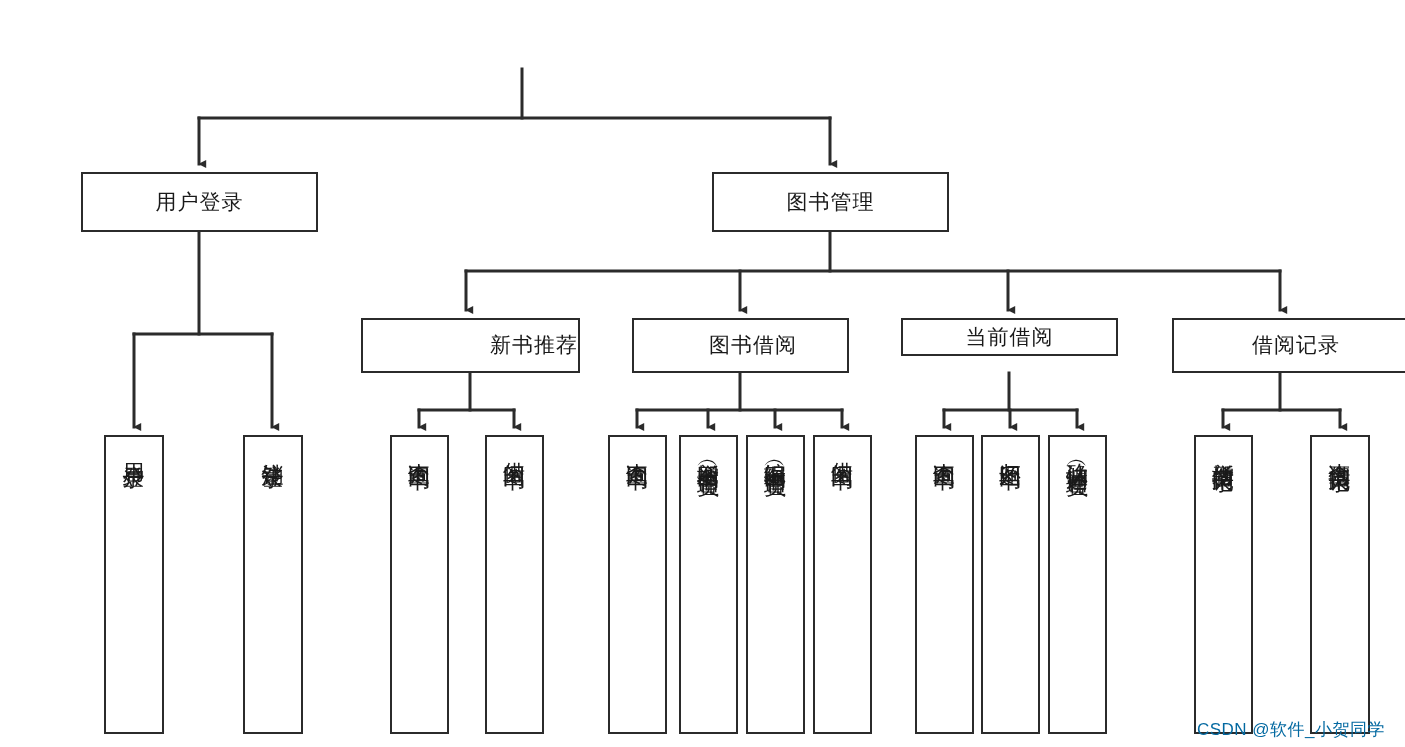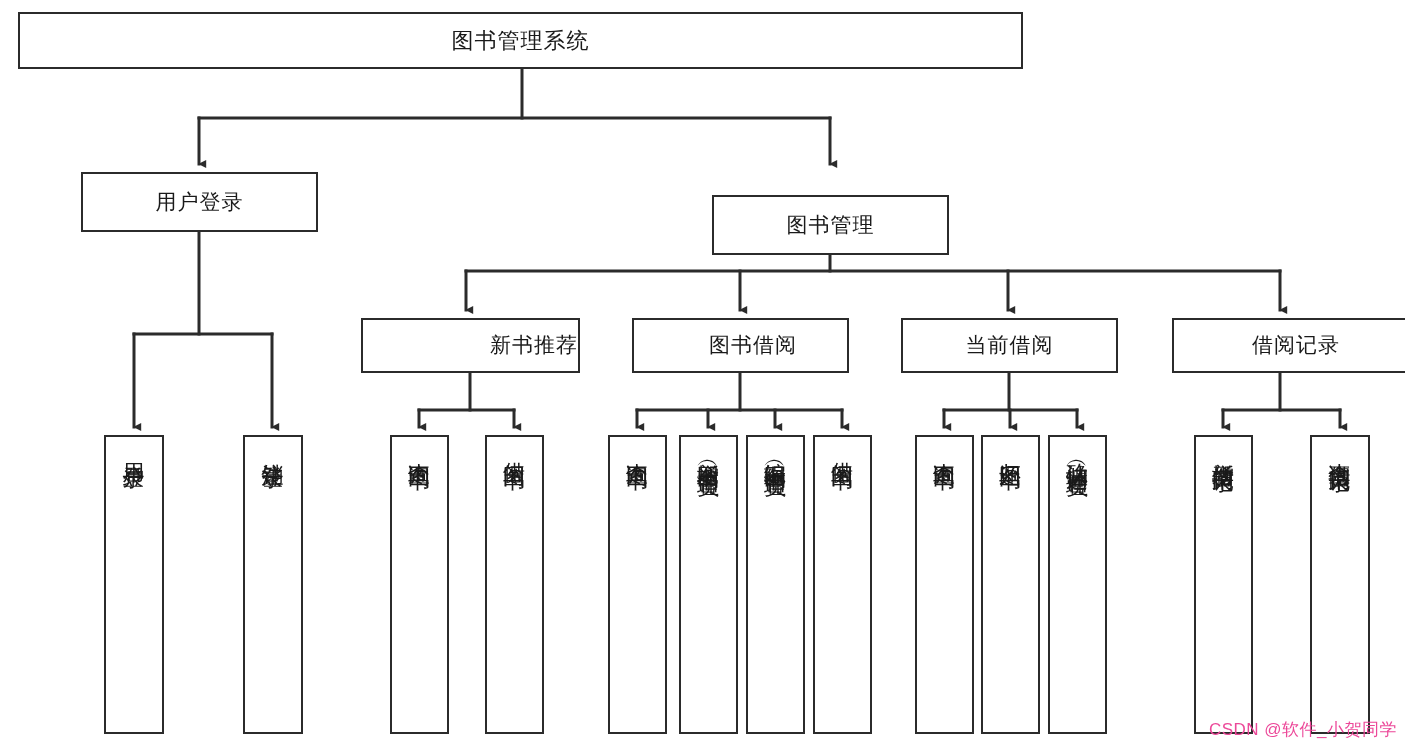--- a/index.html
+++ b/index.html
@@ -57,24 +57,24 @@
   .node.vertical .label {
     writing-mode: vertical-rl;
     text-orientation: upright;
     font-size: 22px;
     letter-spacing: 2px;
     line-height: 1.05;
     white-space: nowrap;
   }
   #watermark {
     position: absolute;
-    right: 8px;
+    right: 20px;
     bottom: 6px;
     font-size: 17px;
-    color: #ec4899;
+    color: #0369a1;
     letter-spacing: 0.5px;
     white-space: nowrap;
     pointer-events: none;
   }
 </style>
 </head>
 <body>
 
 <div id="canvas">
 
@@ -124,41 +124,38 @@
       <path d="M1010,410 L1010,427" marker-end="url(#arrow)"></path>
       <path d="M1077,410 L1077,427" marker-end="url(#arrow)"></path>
 
       <path d="M1280,373 L1280,410"></path>
       <path d="M1223,410 L1340,410"></path>
       <path d="M1223,410 L1223,427" marker-end="url(#arrow)"></path>
       <path d="M1340,410 L1340,427" marker-end="url(#arrow)"></path>
     </g>
   </svg>
 
-  <div class="node root horizontal" style="left:18px; top:12px; width:1005px; height:57px;">
-    <span class="label">图书管理系统</span>
-  </div>
 
   <div class="node horizontal" style="left:81px; top:172px; width:237px; height:60px;">
     <span class="label">用户登录</span>
   </div>
 
-  <div class="node horizontal" style="left:712px; top:172px; width:237px; height:60px;margin-top:23px;">
+  <div class="node horizontal" style="left:712px; top:172px; width:237px; height:60px;">
     <span class="label">图书管理</span>
   </div>
 
   <div class="node horizontal" style="left:361px; top:318px; width:219px; height:55px;justify-content:flex-end;">
     <span class="label">新书推荐</span>
   </div>
 
   <div class="node horizontal" style="left:632px; top:318px; width:217px; height:55px;padding-left:25px;">
     <span class="label">图书借阅</span>
   </div>
 
-  <div class="node horizontal" style="left:901px; top:318px; width:217px; height:55px;">
+  <div class="node horizontal" style="left:901px; top:318px; width:217px; height:38px;">
     <span class="label">当前借阅</span>
   </div>
 
   <div class="node horizontal" style="left:1172px; top:318px; width:248px; height:55px;">
     <span class="label">借阅记录</span>
   </div>
 
   <div class="node vertical" style="left:104px; top:435px; width:60px; height:299px;">
     <span class="label">用户登录</span>
   </div>

